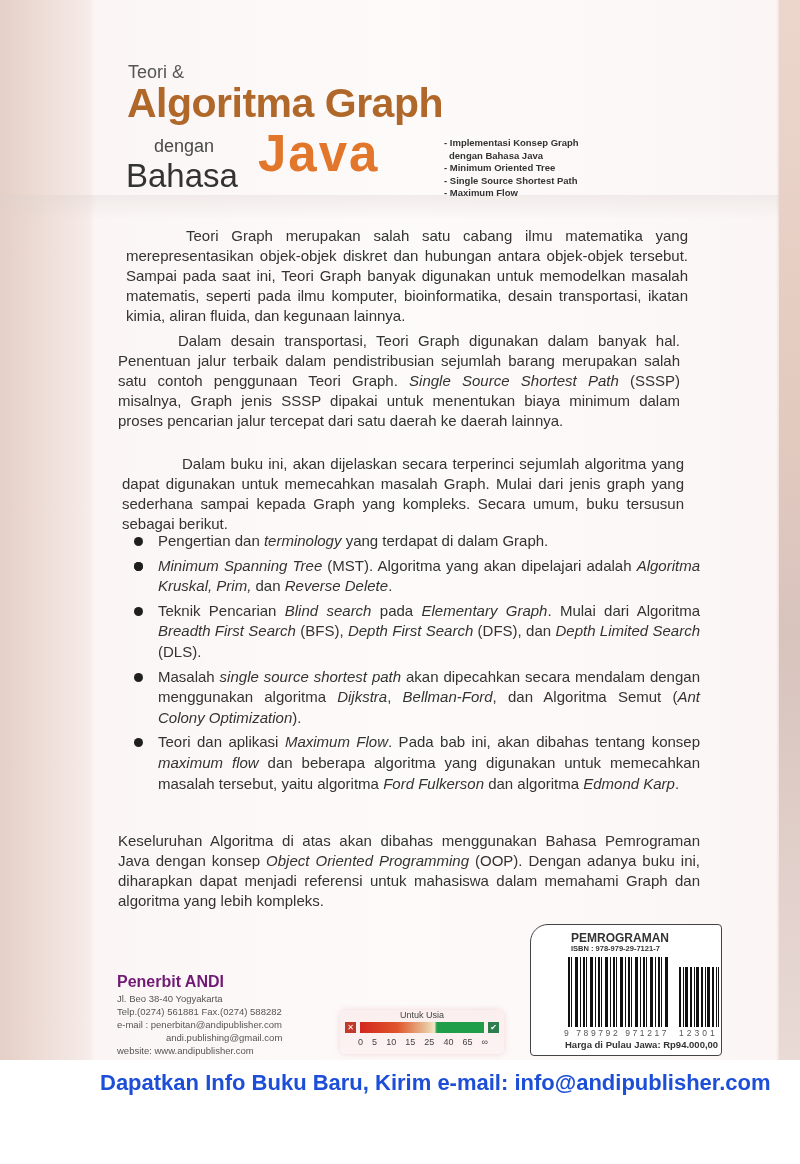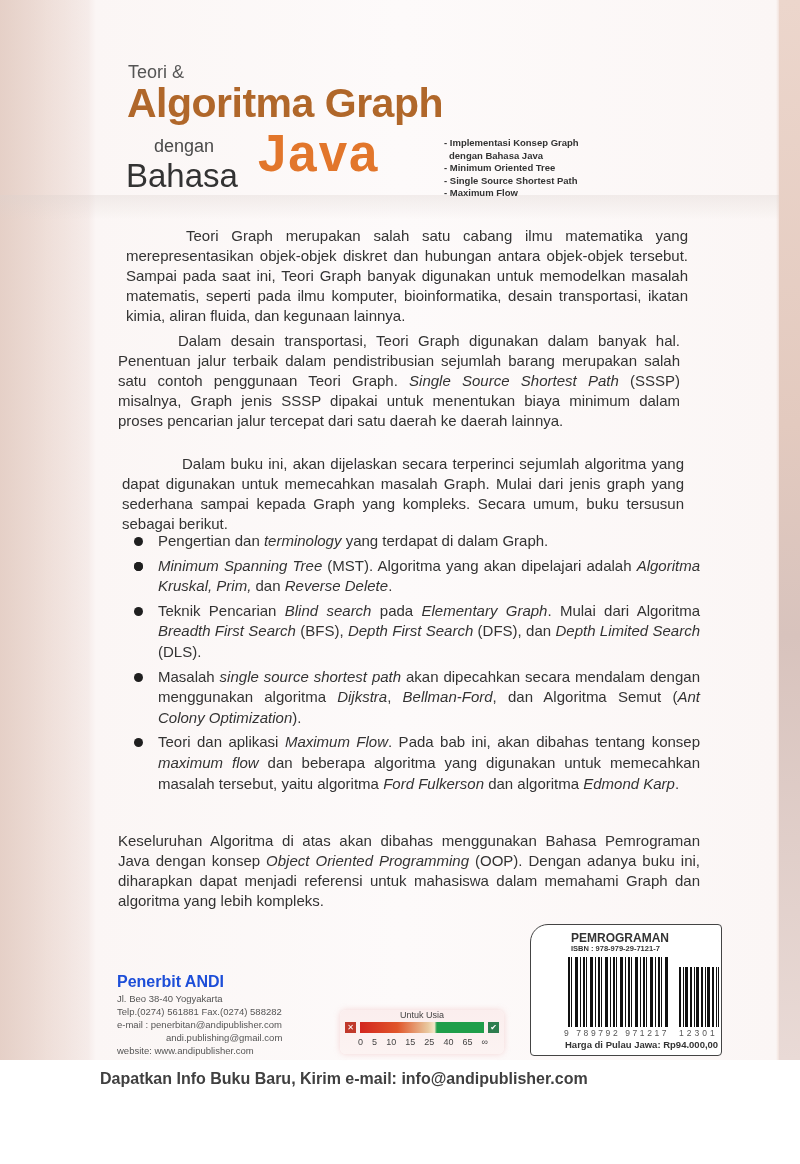--- a/index.html
+++ b/index.html
@@ -27,21 +27,21 @@
   .indent { text-indent:60px; }
   #p1 { top:218px; }
   #p2 { top:331px; }
   #p3 { top:450px; }
   ul.bullets { position:absolute; left:118px; top:531px; width:582px; margin:0; padding:0; list-style:none; font-size:15px; line-height:20.6px; color:#333; }
   ul.bullets li { position:relative; padding-left:40px; text-align:justify; margin-bottom:4px; }
   ul.bullets li .dot { position:absolute; left:16px; top:6px; width:9px; height:9px; border-radius:50%; background:#1f1f1f; }
   #p4 { top:831px; width:582px; }
 
   .pub { position:absolute; left:117px; top:972px; font-size:9.5px; color:#555; line-height:13px; }
-  .pub .name { font-size:16px; font-weight:bold; color:#1d4ed8; line-height:20px; }
+  .pub .name { font-size:16px; font-weight:bold; color:#701a75; line-height:20px; }
   .pub .row2 { padding-left:49px; }
 
   .age { position:absolute; left:340px; top:1010px; width:164px; height:44px; border-radius:6px;
     background:linear-gradient(180deg,#fbeeee,#fcf3f2); box-shadow:0 0 6px rgba(230,150,150,0.35); }
   .age .lbl { position:absolute; top:0; width:100%; text-align:center; font-size:9px; color:#444; }
   .age .x { position:absolute; left:5px; top:12px; width:11px; height:11px; background:#c0392b; color:#fff; font-size:8px; line-height:11px; text-align:center; }
   .age .ok { position:absolute; right:5px; top:12px; width:11px; height:11px; background:#2e7d4f; color:#fff; font-size:8px; line-height:11px; text-align:center; }
   .age .bar { position:absolute; left:20px; right:20px; top:12px; height:11px;
     background:linear-gradient(90deg,#d3261f 0%, #e0552a 30%, #e9c9a0 55%, #f4e7c8 60%, #1f9e4a 62%, #1f9e4a 100%); }
   .age .scale { position:absolute; left:18px; right:16px; top:27px; display:flex; justify-content:space-between; font-size:9px; color:#444; }
@@ -51,21 +51,21 @@
   .bc-cat { position:absolute; left:40px; top:6px; font-size:12px; font-weight:bold; color:#333; }
   .bc-isbn { position:absolute; left:40px; top:19px; font-size:7.5px; font-weight:bold; color:#333; }
   .bars1 { position:absolute; left:37px; top:32px; width:100px; height:70px;
     background:repeating-linear-gradient(90deg,#111 0 2px,#fff 2px 3px,#111 3px 4px,#fff 4px 7px,#111 7px 10px,#fff 10px 12px,#111 12px 13px,#fff 13px 15px); }
   .bars2 { position:absolute; left:148px; top:42px; width:40px; height:60px;
     background:repeating-linear-gradient(90deg,#111 0 2px,#fff 2px 4px,#111 4px 5px,#fff 5px 6px,#111 6px 9px,#fff 9px 11px); }
   .bc-num1 { position:absolute; left:33px; top:103px; font-size:8.5px; letter-spacing:2.6px; color:#555; }
   .bc-num2 { position:absolute; left:148px; top:103px; font-size:8.5px; letter-spacing:3px; color:#555; }
   .bc-price { position:absolute; left:34px; top:114px; font-size:9.5px; font-weight:bold; color:#333; }
 
-  .footer { position:absolute; left:100px; top:1070px; font-size:16px; font-weight:bold; color:#404040; white-space:nowrap; }
+  .footer { position:absolute; left:100px; top:1070px; font-size:22px; font-weight:bold; color:#1d4ed8; white-space:nowrap; }
 </style>
 </head>
 <body>
 
 <div class="bg-side-l"></div>
 <div class="bg-band"></div>
 <div class="bg-side-r"></div>
 <div class="bg-bottom"></div>
 
 <div>

